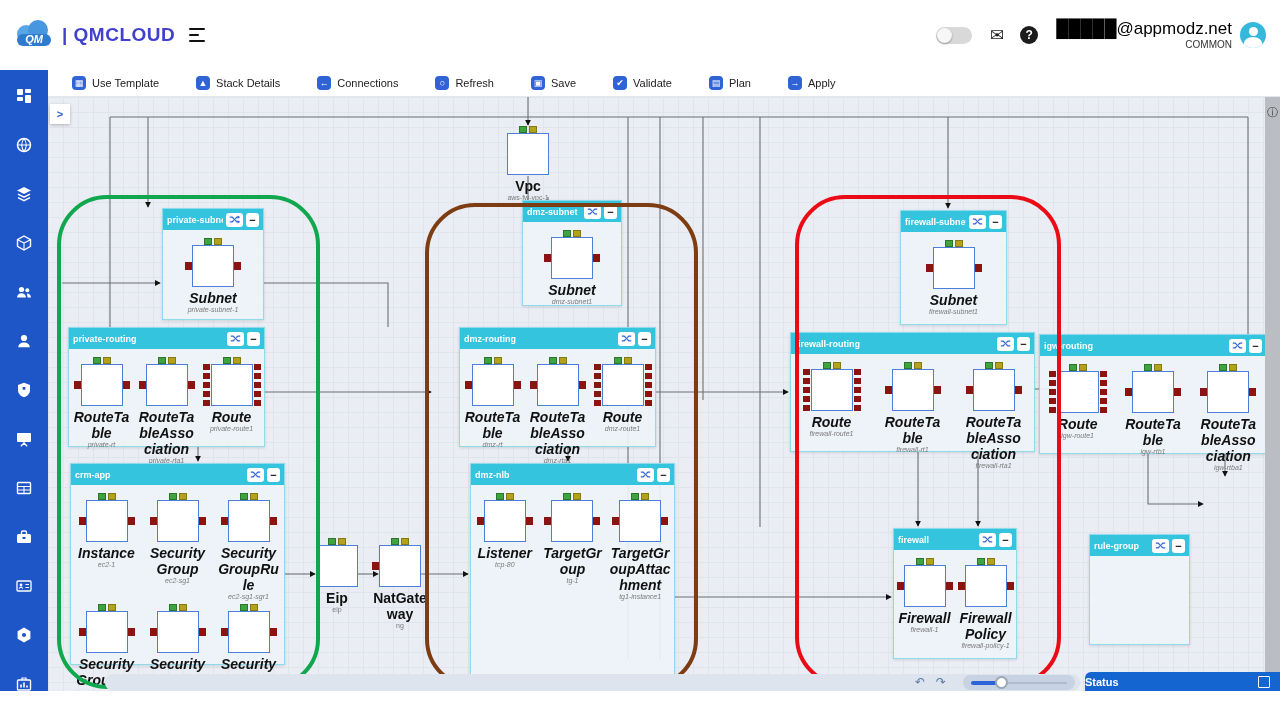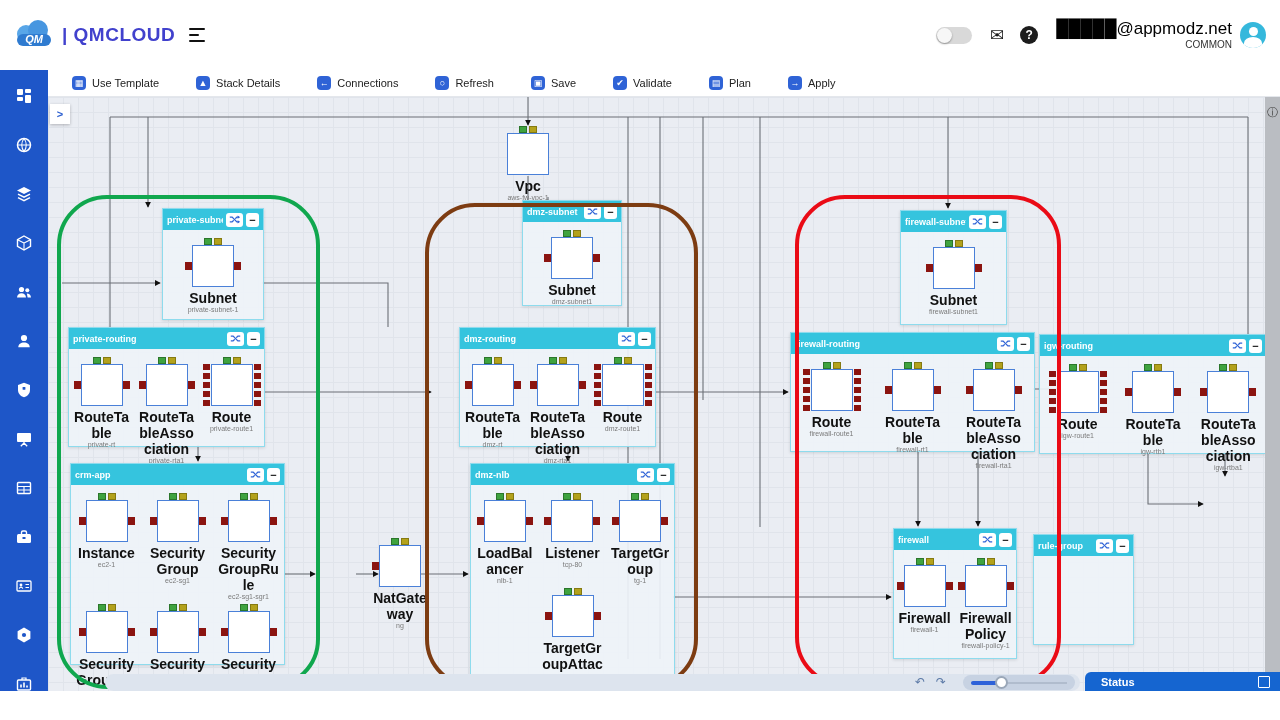--- a/index.html
+++ b/index.html
@@ -43,21 +43,21 @@
   .expand-tab{position:absolute;left:2px;top:7px;width:20px;height:20px;background:#fff;box-shadow:0 1px 3px rgba(0,0,0,.25);
               z-index:8;font-size:11px;font-weight:bold;color:#2b5fd0;display:flex;align-items:center;justify-content:center;cursor:pointer;}
   
   .group{position:absolute;z-index:2;background:rgba(238,243,248,.92);border:1px solid #8edbed;box-shadow:0 1px 3px rgba(0,0,0,.12);}
   .ghead{height:21px;background:#35c4de;display:flex;align-items:center;padding:0 4px;gap:3px;cursor:pointer;}
   .gtitle{flex:1;font-size:9px;font-weight:bold;color:#fff;white-space:nowrap;overflow:hidden;}
   .gbtn{width:17px;height:14px;background:#fff;border-radius:3px;display:flex;align-items:center;justify-content:center;cursor:pointer;}
   .gbtn svg{width:11px;height:9px;}
   .gbtn.minus{width:13px;font-size:11px;font-weight:bold;color:#222;line-height:12px;}
   .gbody{position:relative;display:flex;flex-wrap:wrap;justify-content:space-around;align-items:flex-start;
-         padding-top:15px;row-gap:10px;height:calc(100% - 36px);}
+         padding-top:15px;row-gap:10px;height:calc(100% - 36px);font-style:italic;}
   
   .node{width:62px;text-align:center;position:relative;cursor:pointer;z-index:2;}
   .node.w58{width:56px}
   .nbox{width:42px;height:42px;margin:0 auto;background:#fff;border:1.6px solid #4a80d8;position:relative;box-sizing:border-box;}
   .pt{position:absolute;top:-8.5px;width:8px;height:7px;box-sizing:border-box;}
   .pt.g{left:calc(50% - 9px);background:#3fa33f;border:1px solid #2b762b;}
   .pt.y{left:calc(50% + 1px);background:#b3a21c;border:1px solid #857a11;}
   .pl,.pr{position:absolute;top:calc(50% - 4px);width:7px;height:8px;background:#8b1410;}
   .pl{left:-8px}.pr{right:-8px}
   .route .nbox::before,.route .nbox::after{content:"";position:absolute;top:-1px;width:7px;height:calc(100% + 2px);
@@ -74,21 +74,21 @@
   
   .bstrip{position:absolute;left:105px;top:674px;width:975px;height:17px;background:#dde4ee;border-radius:9px;z-index:6;}
   .undo,.redo{position:absolute;top:675px;font-size:12px;color:#5b79a6;z-index:7;cursor:pointer;}
   .undo{left:915px}.redo{left:936px}
   .slider{position:absolute;left:963px;top:675px;width:112px;height:15px;background:#c7d2e2;border-radius:8px;z-index:7;cursor:pointer;}
   .slider .fill{position:absolute;left:8px;top:5.5px;width:30px;height:4px;border-radius:2px;background:#2e62d9;}
   .slider .track{position:absolute;left:8px;top:6.5px;width:96px;height:2px;background:#b0bccd;}
   .slider .knob{position:absolute;left:32px;top:1px;width:13px;height:13px;border-radius:50%;background:#fff;border:2px solid #9aa7b8;box-sizing:border-box;}
   .status{position:absolute;left:1085px;top:672px;width:195px;height:19px;background:#1565d0;border-top-left-radius:6px;
           z-index:7;display:flex;align-items:center;color:#fff;cursor:pointer;}
-  .status .slabel{font-size:11px;font-weight:bold;margin-left:16px;flex:1;}
+  .status .slabel{font-size:11px;font-weight:bold;margin-left:0;flex:1;}
   .status .popout{width:10px;height:10px;border:1.6px solid #fff;border-radius:1px;margin-right:10px;position:relative;}
   .gutter{position:absolute;left:1265px;top:97px;width:15px;height:594px;background:#babdc2;z-index:4;}
   .info-icon{position:absolute;left:1267px;top:105px;z-index:5;font-size:11px;color:#3c3c3c;cursor:pointer;}
   .bottomwhite{position:absolute;left:0;top:691px;width:1280px;height:29px;background:#fff;z-index:3;}
 </style>
 </head>
 <body>
 
 <div class="header">
   <svg class="logo" viewBox="0 0 44 34">
@@ -510,30 +510,20 @@
       <span class="gbtn minus">−</span>
       </div>
     <div class="gbody">
       <div class="node">
         <div class="nbox">
             <span class="pt g"></span>
             <span class="pt y"></span>
             <span class="pl"></span>
             <span class="pr"></span>
           </div>
-        <div class="nname">LoadBalancer</div>
-        <div class="nsub">nlb-1</div>
-      </div>
-      <div class="node">
-        <div class="nbox">
-            <span class="pt g"></span>
-            <span class="pt y"></span>
-            <span class="pl"></span>
-            <span class="pr"></span>
-          </div>
         <div class="nname">Listener</div>
         <div class="nsub">tcp-80</div>
       </div>
       <div class="node">
         <div class="nbox">
             <span class="pt g"></span>
             <span class="pt y"></span>
             <span class="pl"></span>
             <span class="pr"></span>
           </div>
@@ -688,32 +678,40 @@
             <span class="pt y"></span>
             <span class="pl"></span>
             <span class="pr"></span>
           </div>
         <div class="nname">FirewallPolicy</div>
         <div class="nsub">firewall-policy-1</div>
       </div>
     </div>
   </div>
 
-  <div class="group" style="left:985px;top:437px;width:99px;height:109px;">
+  <div class="group" style="left:1041px;top:437px;width:99px;height:109px;">
     <div class="ghead">
         <span class="gtitle">rule-group</span>
       <span class="gbtn">
           <svg viewBox="0 0 14 10" stroke="#2f63d6" stroke-width="1.6" fill="none">
             <path d="M1 2h3l6 6h3M1 8h3l2-2M8 4l2-2h3"></path>
           </svg>
         </span>
       <span class="gbtn minus">−</span>
       </div>
   </div>
 
+  <div class="standalone node" style="left:258px;top:448px;">
+    <div class="nbox">
+        <span class="pt g"></span>
+        <span class="pt y"></span>
+      </div>
+    <div class="nname">Eip</div>
+    <div class="nsub">eip</div>
+  </div>
   <div class="standalone node" style="left:321px;top:448px;">
     <div class="nbox">
         <span class="pt g"></span>
         <span class="pt y"></span>
         <span class="pl"></span>
       </div>
     <div class="nname">NatGateway</div>
     <div class="nsub">ng</div>
   </div>
 

